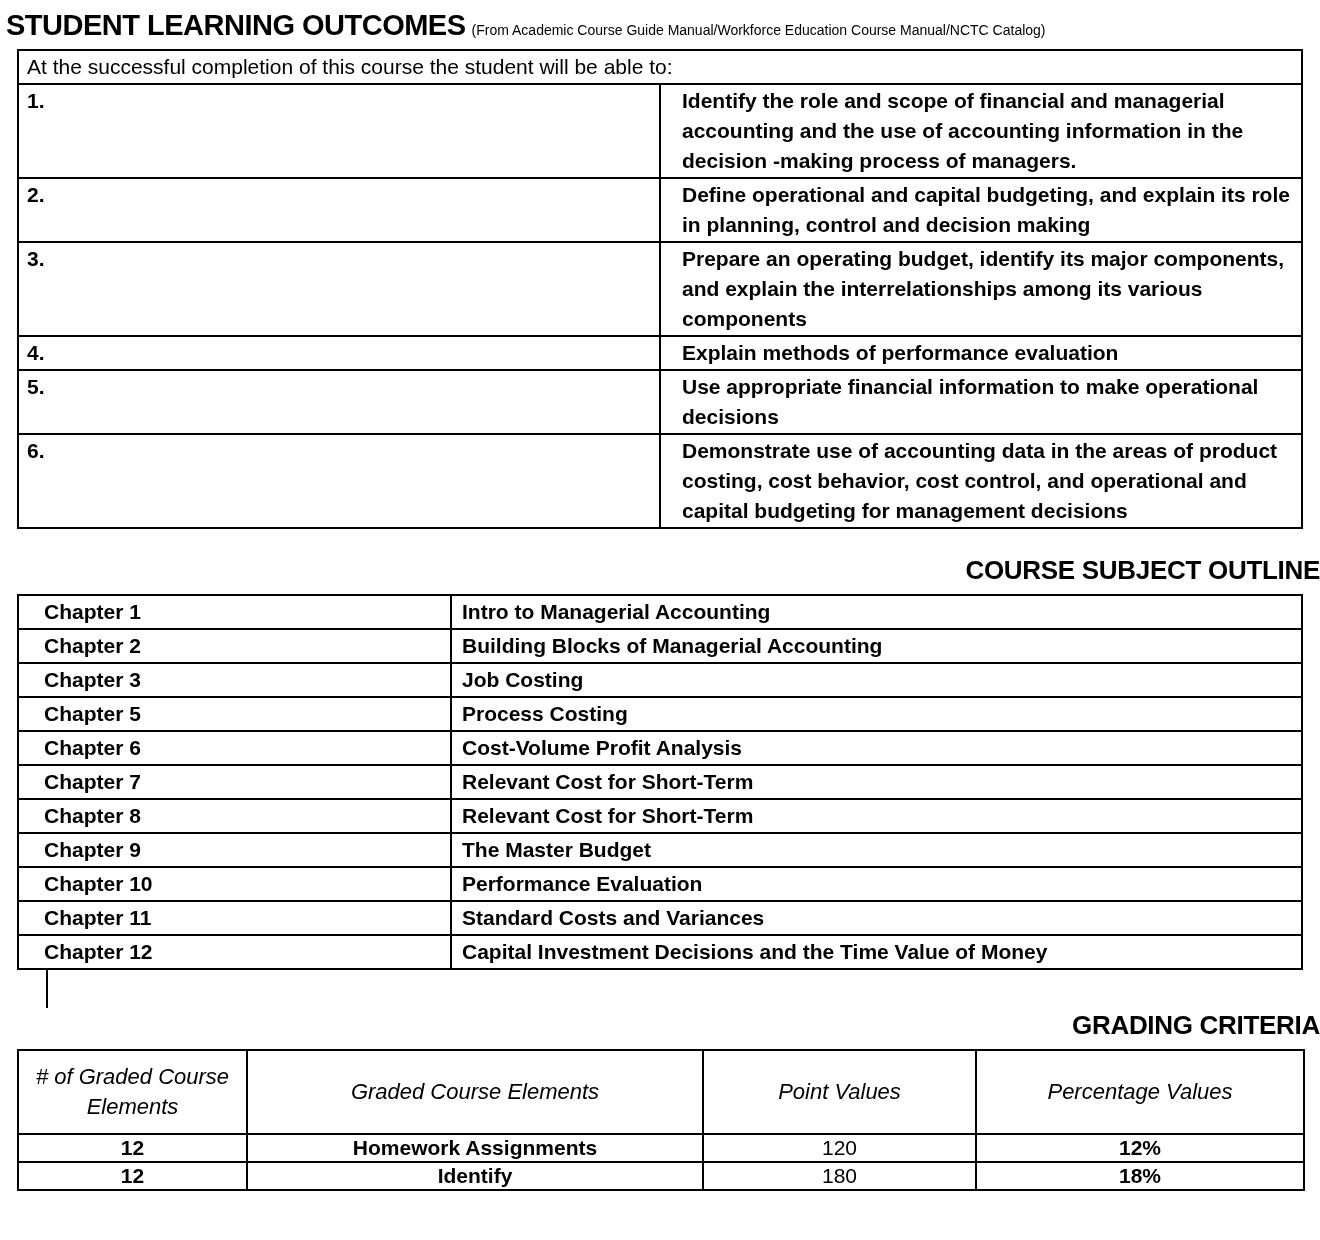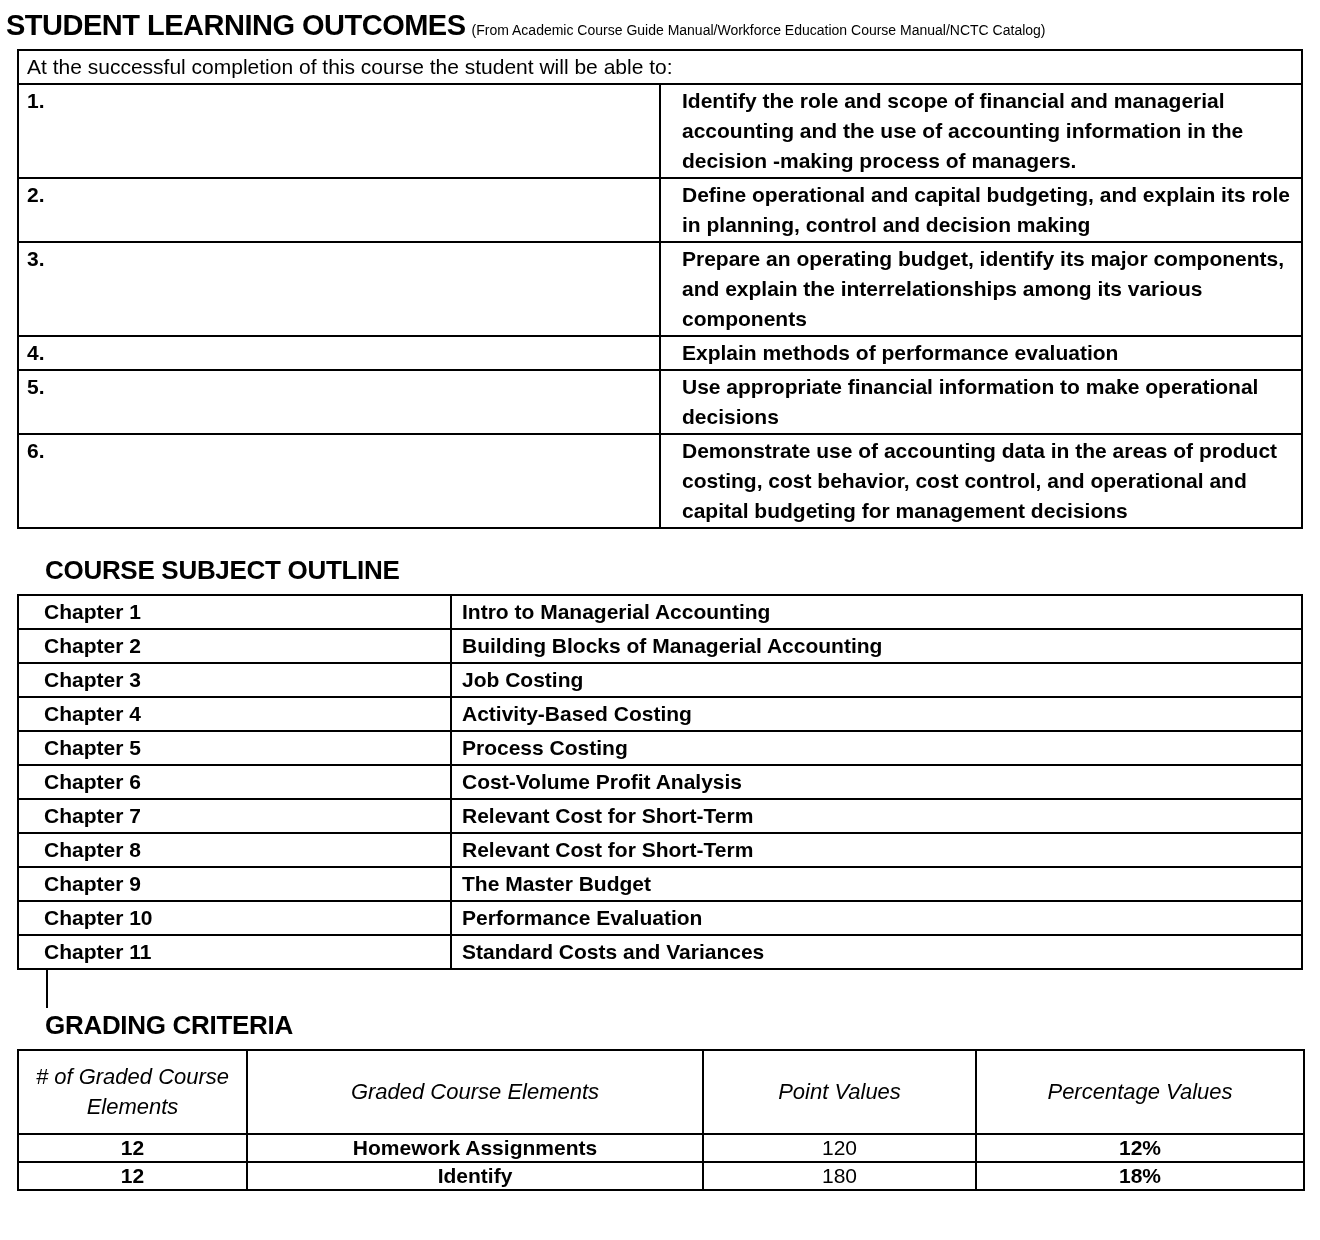--- a/index.html
+++ b/index.html
@@ -25,20 +25,21 @@
   .outcomes-table { width: 1286px; margin-top: 7px; }
   .outcomes-table td { font-size: 21px; line-height: 30px; padding: 1px 8px; vertical-align: top; }
   .outcomes-table .intro-cell { font-weight: normal; border-radius: 14px; }
   .outcomes-table .num-cell { width: 75px; font-weight: bold; }
   .outcomes-table .text-cell { font-weight: bold; padding-left: 21px; }
 
   
   .section-heading {
     font-size: 26px; font-weight: bold; letter-spacing: -0.3px;
     margin: 26px 0 8px 45px;
+    text-align: right;
   }
   .section-heading.grading { margin: 2px 0 8px 45px; }
 
   
   .outline-table { width: 1286px; }
   .outline-table td { font-size: 21px; line-height: 30px; padding: 1px 10px; font-weight: bold; vertical-align: middle; border-radius: 8px; }
   .outline-table .chapter-cell { width: 433px; padding-left: 25px; }
 
   
   .stray-line { width: 2px; height: 38px; background: #000; margin-left: 46px; }
@@ -110,24 +111,20 @@
     </tr>
     <tr>
       <td class="chapter-cell">Chapter 2</td>
       <td class="topic-cell">Building Blocks of Managerial Accounting</td>
     </tr>
     <tr>
       <td class="chapter-cell">Chapter 3</td>
       <td class="topic-cell">Job Costing</td>
     </tr>
     <tr>
-      <td class="chapter-cell">Chapter 4</td>
-      <td class="topic-cell">Activity-Based Costing</td>
-    </tr>
-    <tr>
       <td class="chapter-cell">Chapter 5</td>
       <td class="topic-cell">Process Costing</td>
     </tr>
     <tr>
       <td class="chapter-cell">Chapter 6</td>
       <td class="topic-cell">Cost-Volume Profit Analysis</td>
     </tr>
     <tr>
       <td class="chapter-cell">Chapter 7</td>
       <td class="topic-cell">Relevant Cost for Short-Term</td>
@@ -140,20 +137,24 @@
       <td class="chapter-cell">Chapter 9</td>
       <td class="topic-cell">The Master Budget</td>
     </tr>
     <tr>
       <td class="chapter-cell">Chapter 10</td>
       <td class="topic-cell">Performance Evaluation</td>
     </tr>
     <tr>
       <td class="chapter-cell">Chapter 11</td>
       <td class="topic-cell">Standard Costs and Variances</td>
+    </tr>
+    <tr>
+      <td class="chapter-cell">Chapter 12</td>
+      <td class="topic-cell">Capital Investment Decisions and the Time Value of Money</td>
     </tr>
   </tbody>
     </table>
 
   <div class="stray-line"></div>
 
   <div class="section-heading grading">GRADING CRITERIA</div>
 
   <table class="grading-table">
     <tbody>

